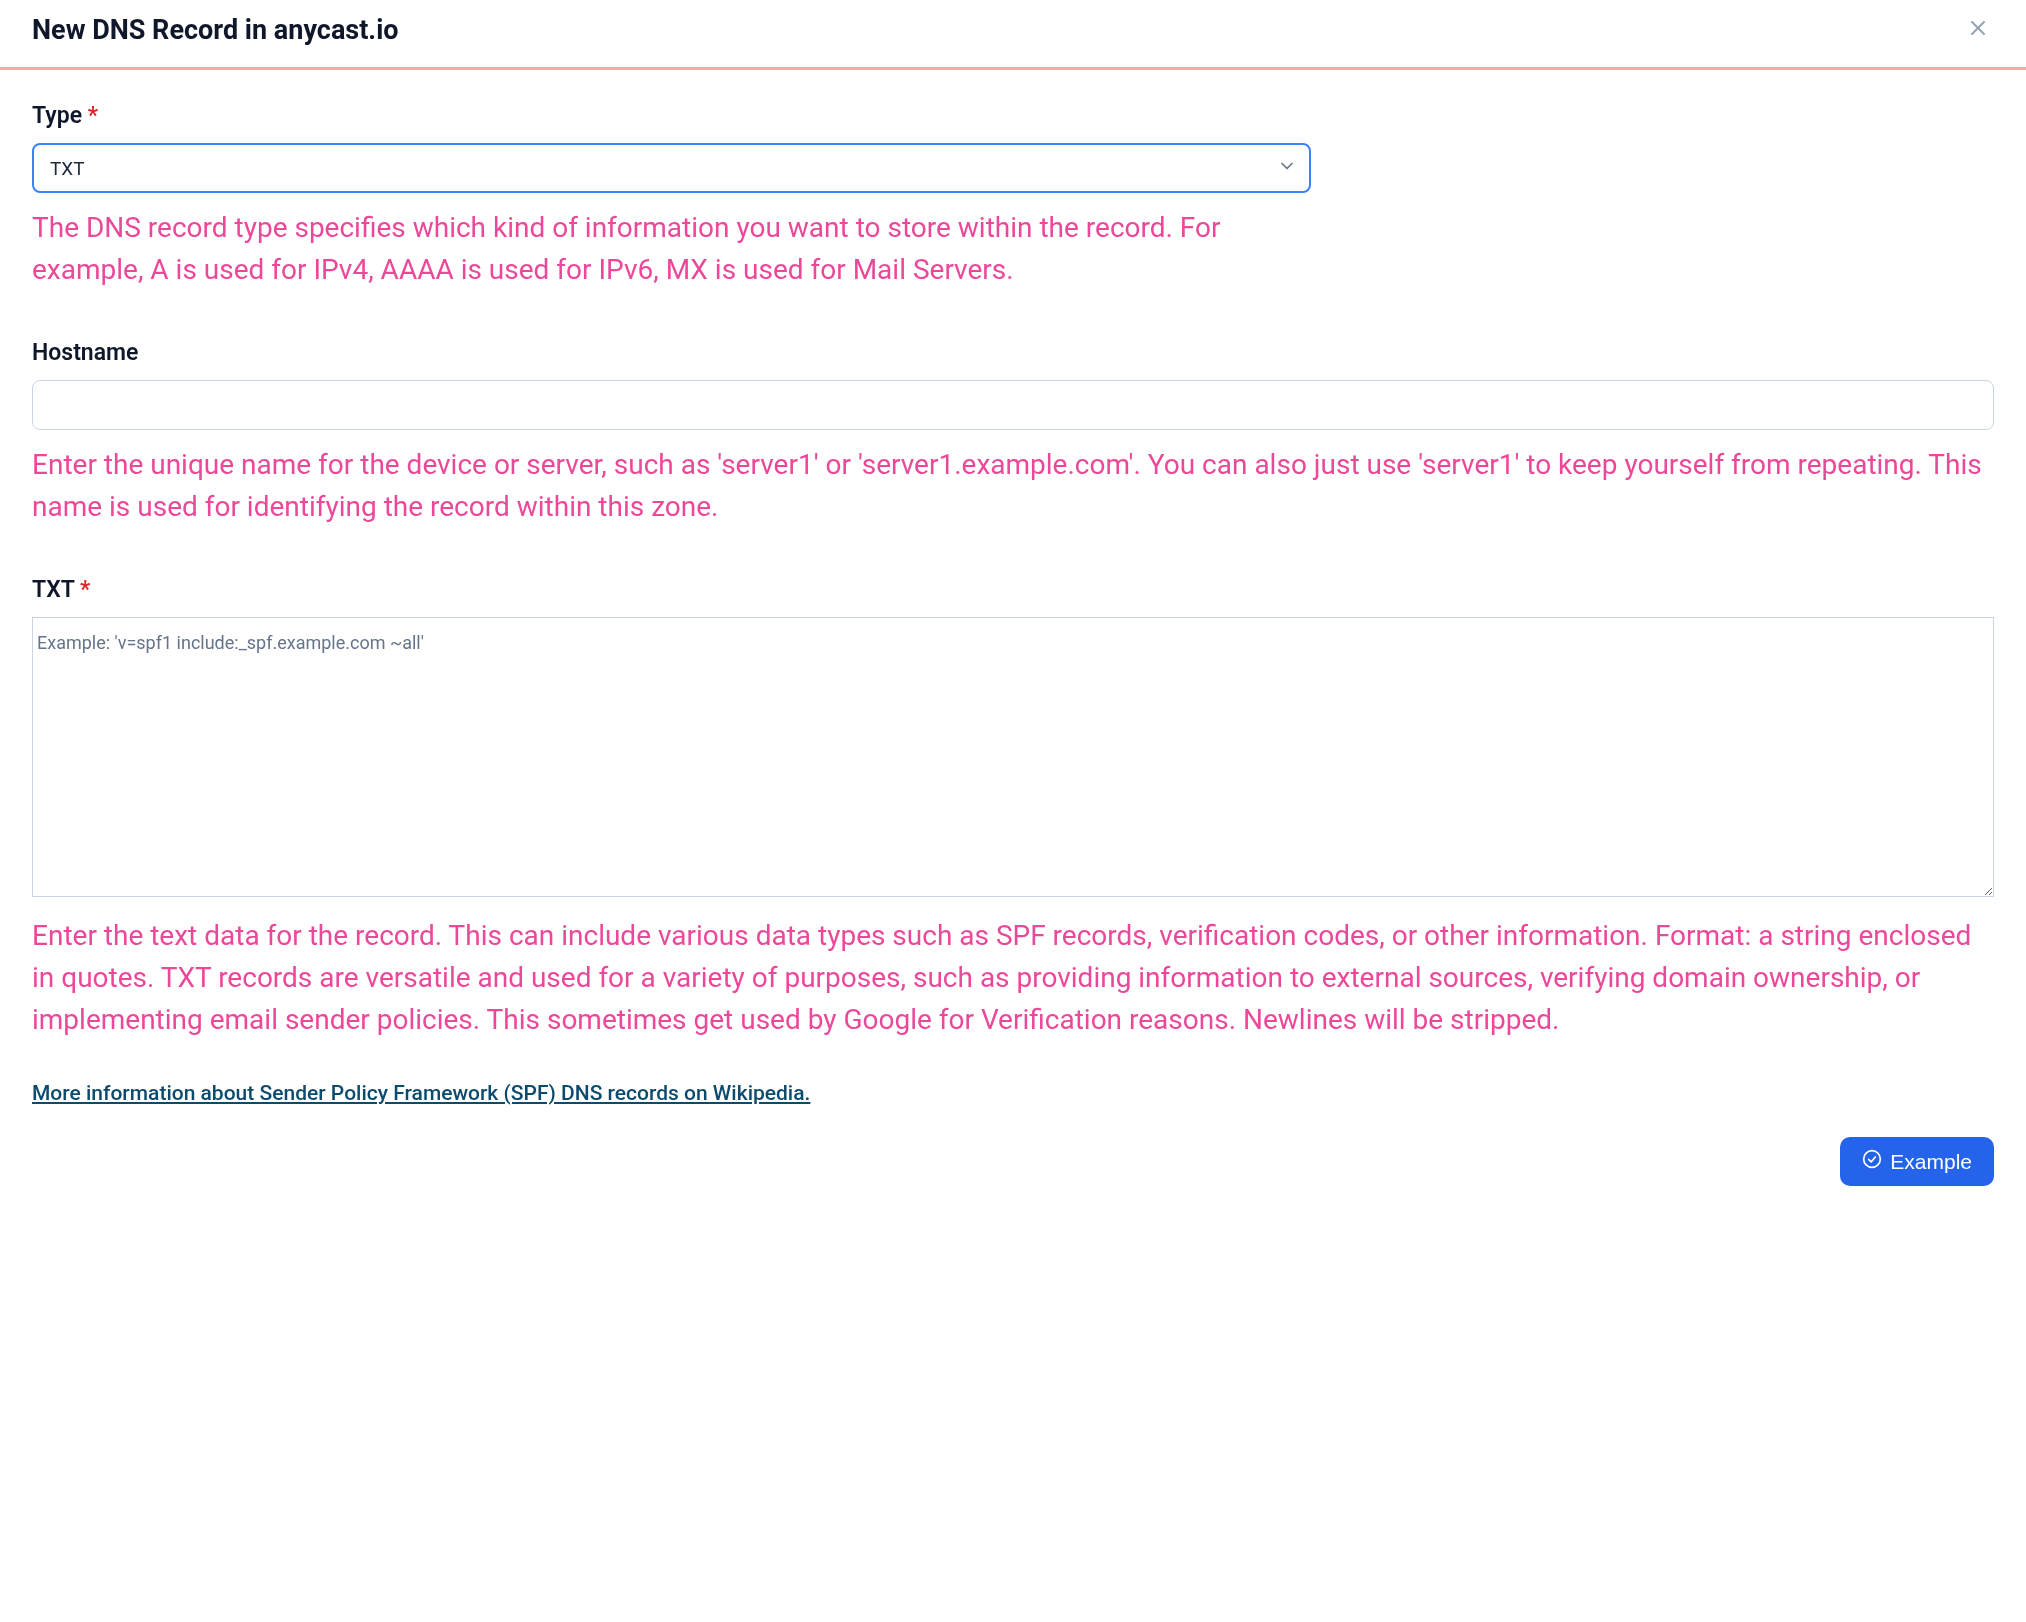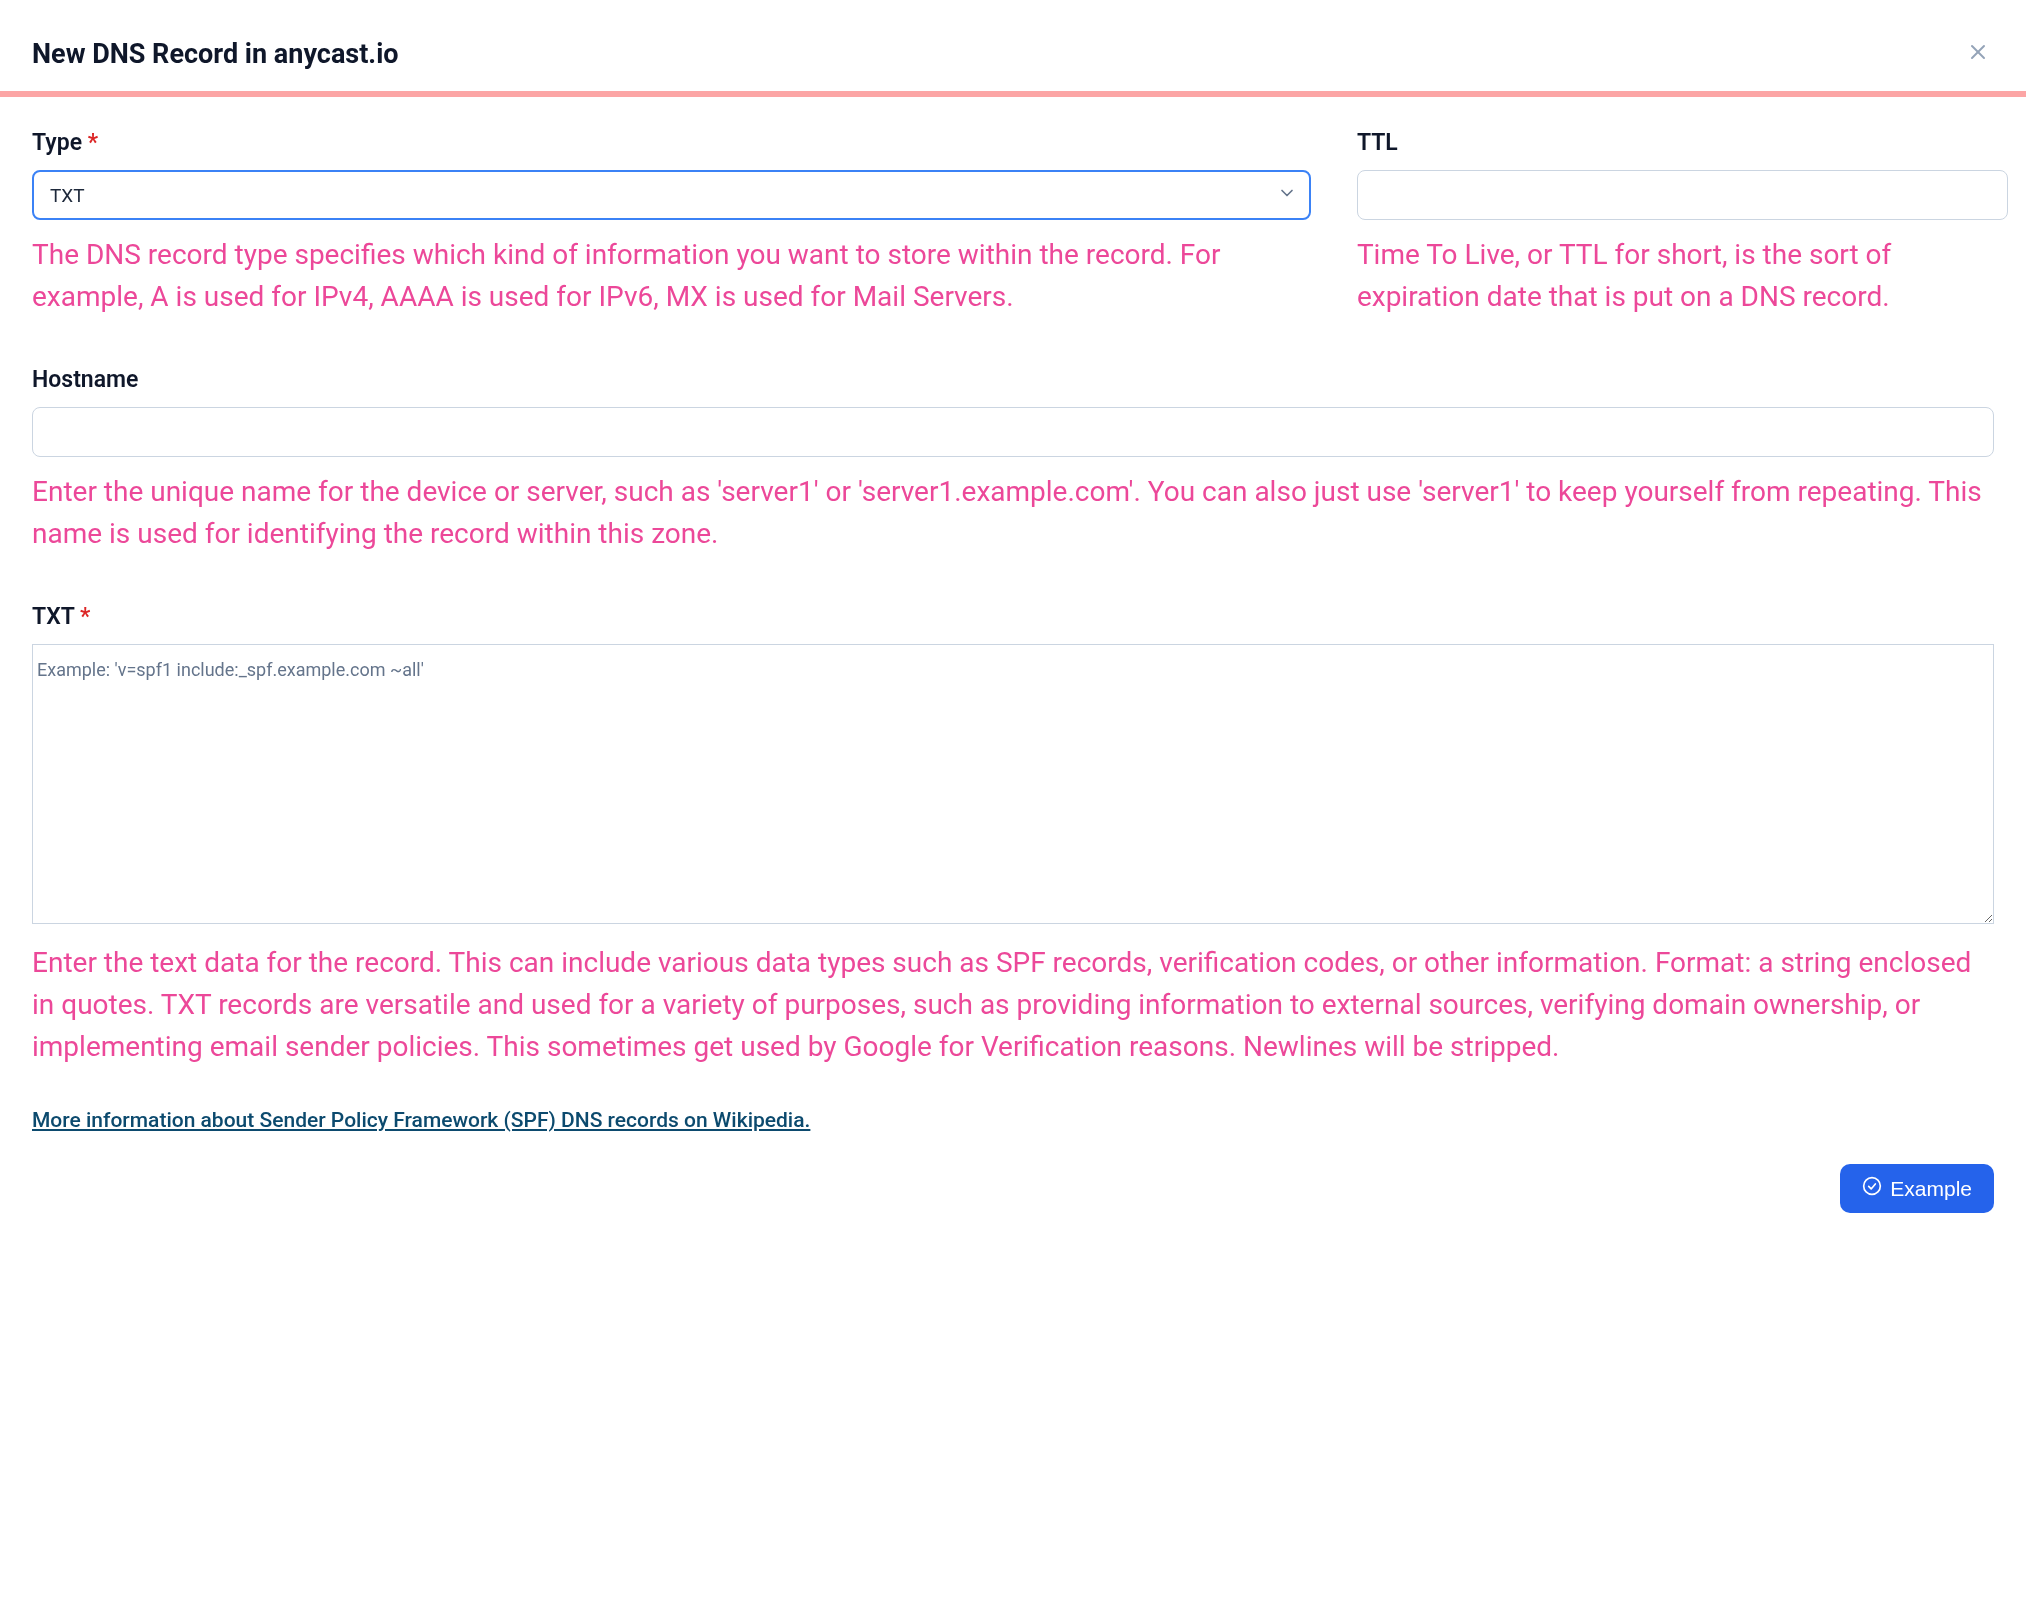--- a/index.html
+++ b/index.html
@@ -13,22 +13,22 @@
       color: #1e293b;
     }
     .modal {
       width: 100%;
       min-height: 100vh;
     }
     .modal-header {
       display: flex;
       justify-content: space-between;
       align-items: center;
-      padding: 36px 32px 20px 32px;
-      border-bottom: 6px solid #fca5a5;
+      padding: 12px 32px 20px 32px;
+      border-bottom: 3px solid #fca5a5;
     }
     .modal-title {
       font-size: 27px;
       font-weight: 700;
       color: #0f172a;
     }
     .close-btn {
       background: none;
       border: none;
       cursor: pointer;
@@ -195,25 +195,20 @@
           </select>
           <span class="select-chevron">
             <svg viewBox="0 0 24 24" fill="none" stroke="currentColor" stroke-width="2" stroke-linecap="round" stroke-linejoin="round">
               <polyline points="6 9 12 15 18 9"></polyline>
             </svg>
           </span>
         </div>
         <p class="help-text">The DNS record type specifies which kind of information you want to store within the record. For example, A is used for IPv4, AAAA is used for IPv6, MX is used for Mail Servers.</p>
       </div>
 
-      <div class="col-ttl">
-        <label class="label">TTL</label>
-        <input type="text" class="input" value="" style="">
-        <p class="help-text">Time To Live, or TTL for short, is the sort of expiration date that is put on a DNS record.</p>
-      </div>
     </div>
 
     <div class="field-group">
       <label class="label">Hostname</label>
       <input type="text" class="input" value="" style="">
       <p class="help-text">Enter the unique name for the device or server, such as 'server1' or 'server1.example.com'. You can also just use 'server1' to keep yourself from repeating. This name is used for identifying the record within this zone.</p>
     </div>
 
     <div class="field-group">
       <label class="label">

